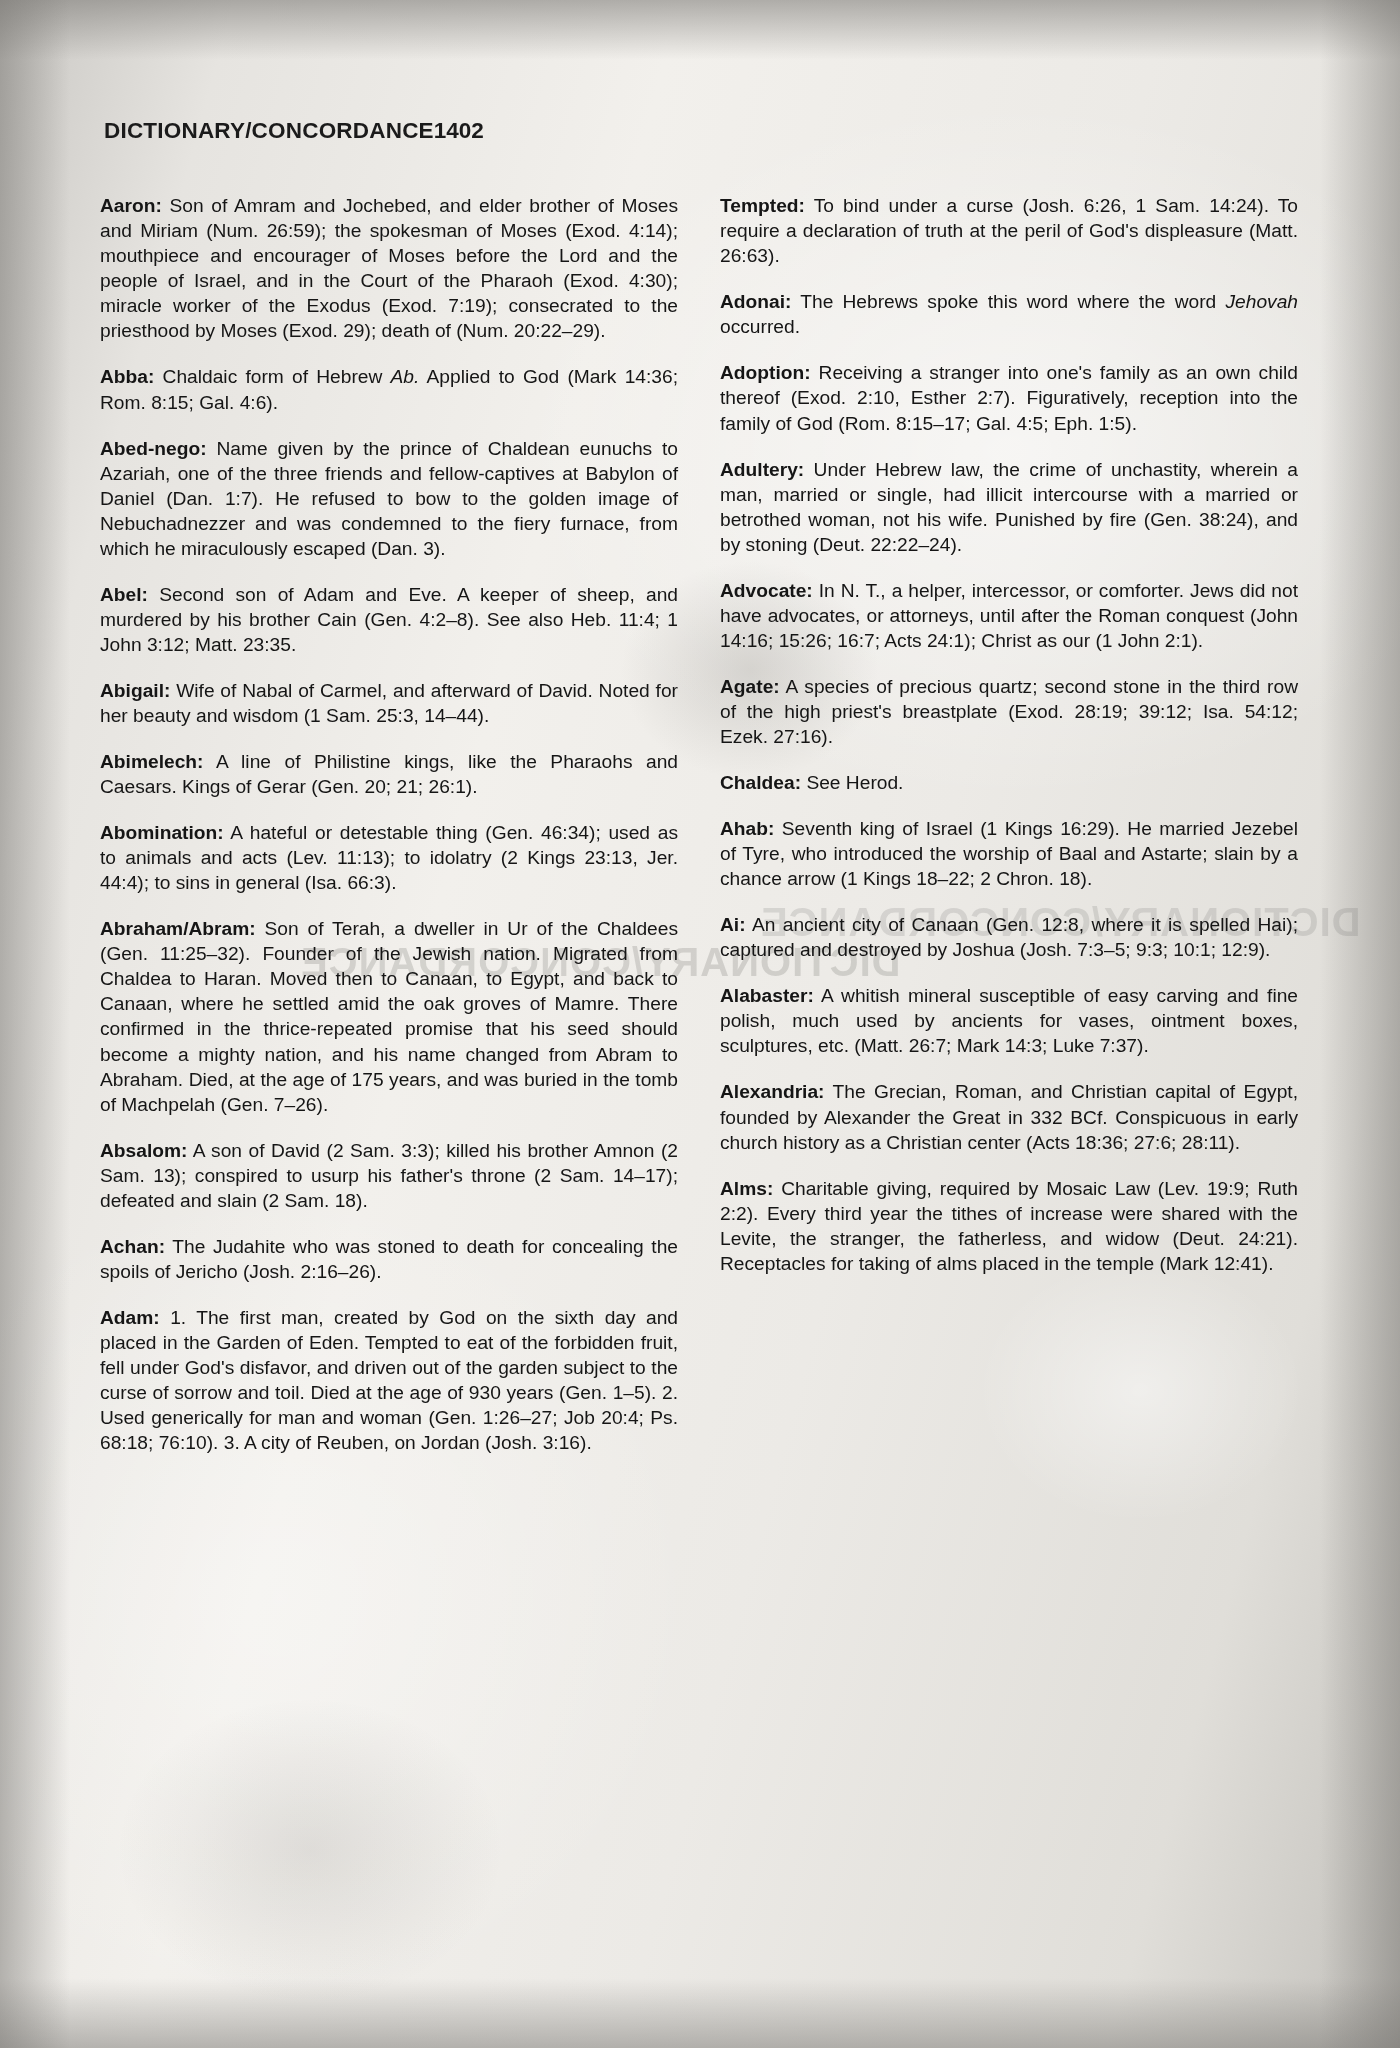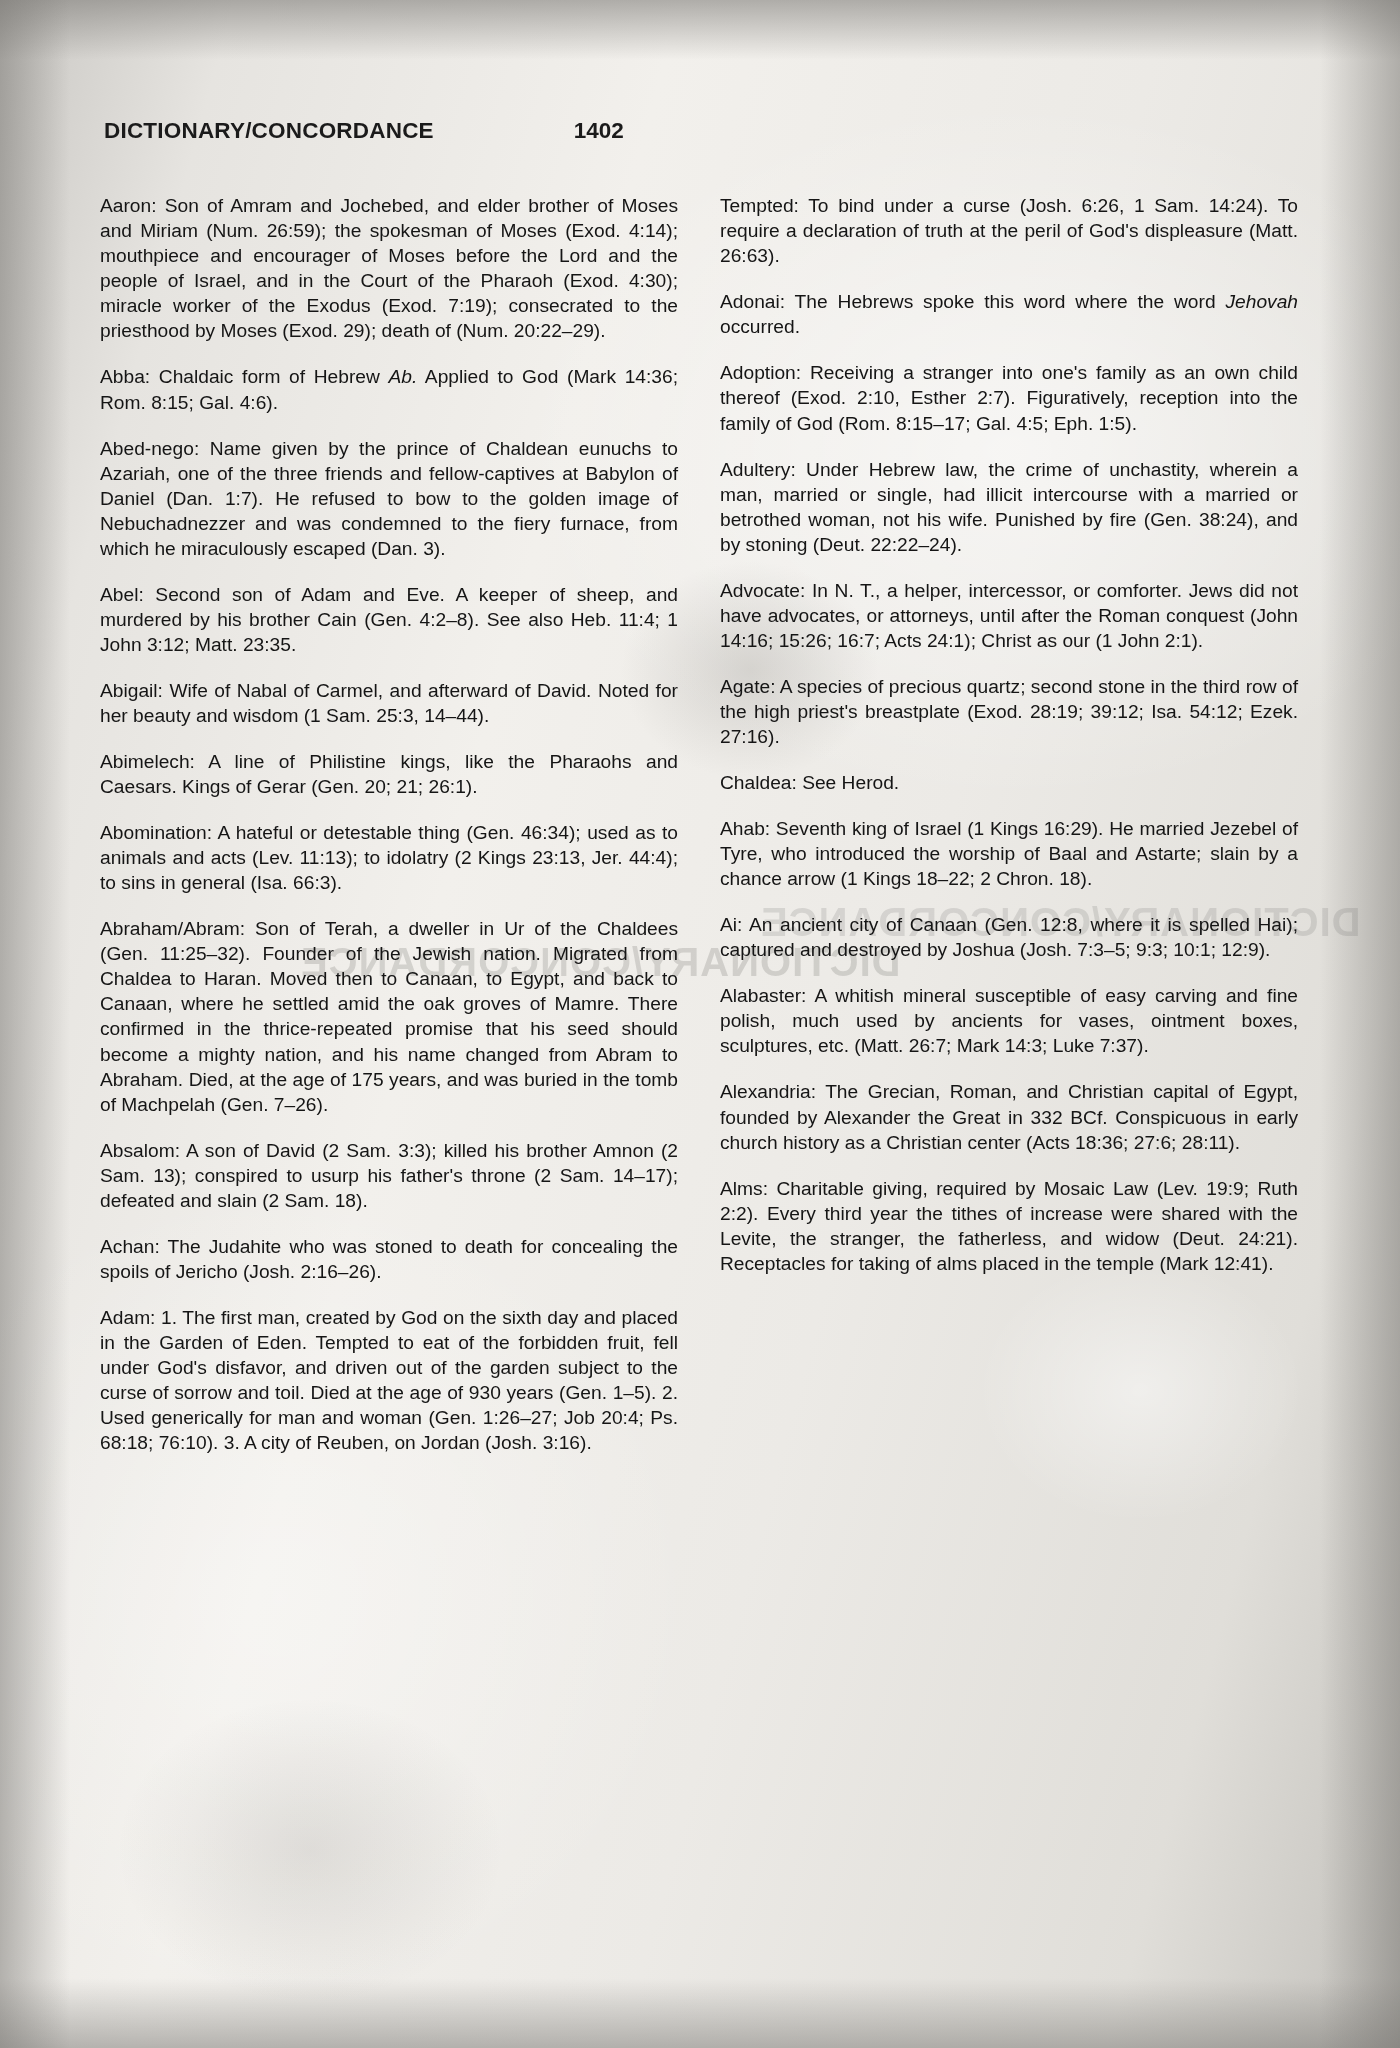--- a/index.html
+++ b/index.html
@@ -59,39 +59,38 @@
   .running-head .title {
     font-size: 22.5px;
     font-weight: bold;
     letter-spacing: 0.2px;
     color: #1b1b1b;
   }
   .running-head .folio {
     font-size: 22.5px;
     font-weight: bold;
     color: #1b1b1b;
-    margin-left: 140px;
   }
   .columns {
     display: flex;
     gap: 42px;
   }
   .col {
     width: 578px;
   }
   .entry {
     font-size: 19.2px;
     line-height: 1.305;
     color: #151515;
     text-align: justify;
     margin-bottom: 21px;
     hyphens: manual;
   }
   .entry .term {
-    font-weight: normal;
+    font-weight: bold;
   }
   .entry .it {
     font-style: italic;
   }
   
   .ghost {
     position: absolute;
     color: rgba(90,88,85,0.20);
     font-weight: bold;
     font-size: 40px;

